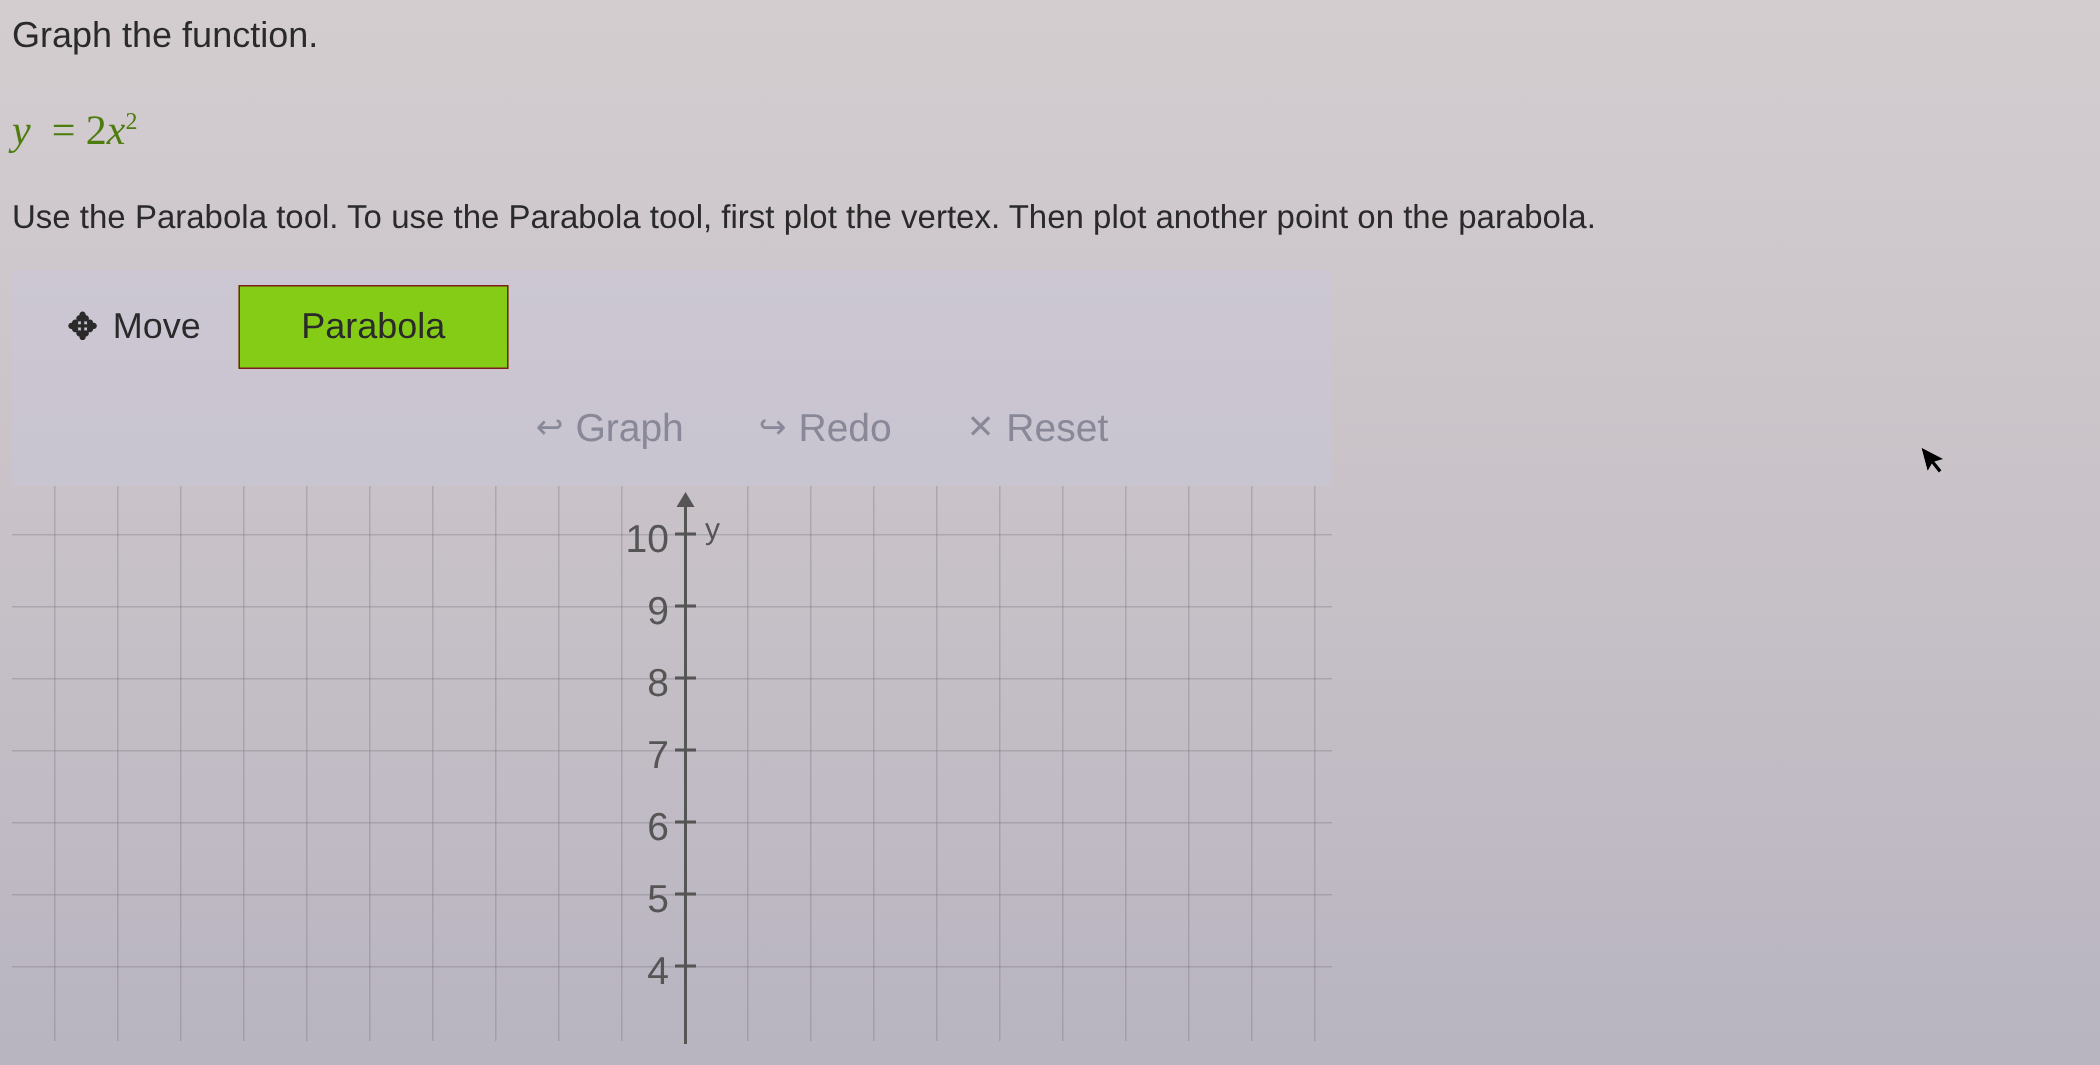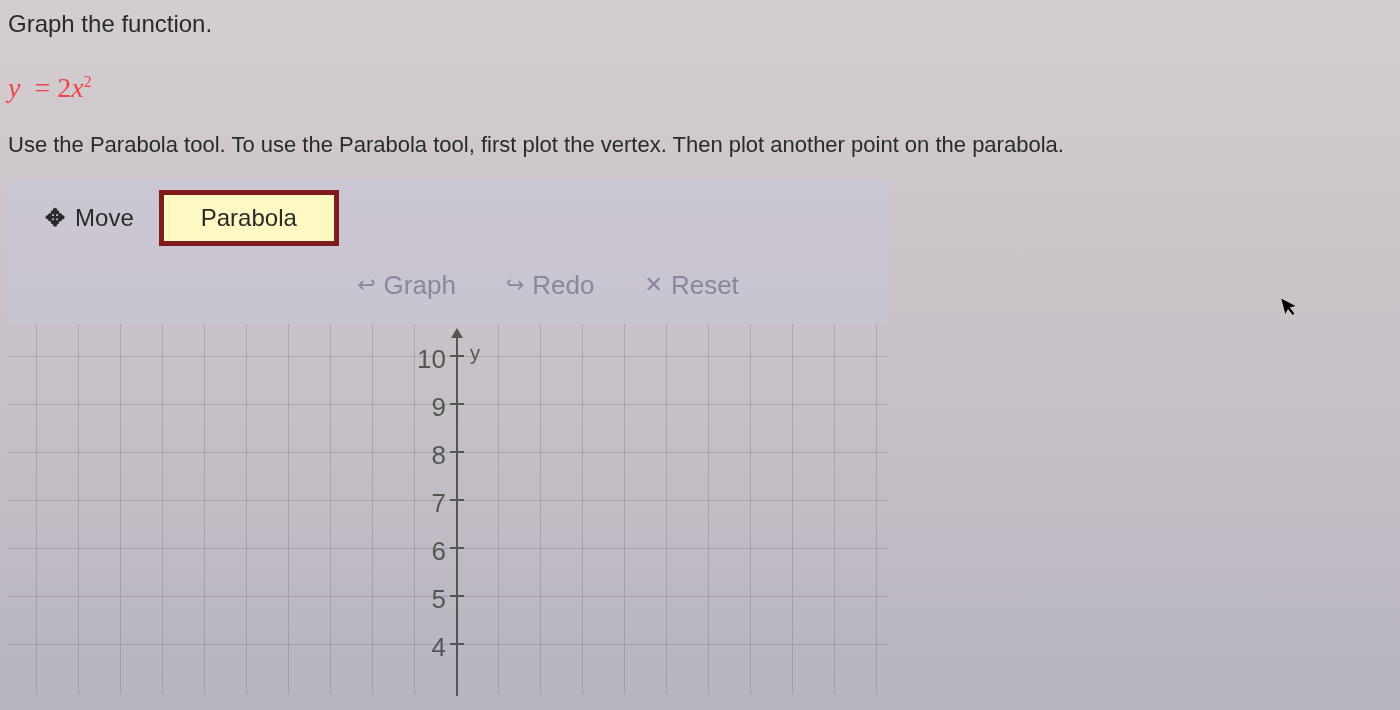--- a/index.html
+++ b/index.html
@@ -22,21 +22,21 @@
     .instruction-title {
       font-size: 24px;
       color: #2a2a2a;
       margin-bottom: 34px;
       font-weight: normal;
     }
     .equation {
       font-family: 'Times New Roman', serif;
       font-style: italic;
       font-size: 28px;
-      color: #ef4444;
+      color: #4d7c0f;
       margin-bottom: 28px;
     }
     .equation .sup {
       font-size: 16px;
       vertical-align: super;
       font-style: normal;
     }
     .equation .num {
       font-style: normal;
     }
@@ -65,22 +65,22 @@
       font-size: 24px;
       color: #2a2a2a;
       padding: 0 18px;
       cursor: pointer;
       border: 1px solid transparent;
     }
     .tool-button.move {
       gap: 10px;
     }
     .tool-button.parabola {
-      background: #fef9c3;
-      border: 5px solid #7f1d1d;
+      background: #84cc16;
+      border: 1px solid #7f1d1d;
       min-width: 180px;
     }
     .move-icon {
       font-size: 24px;
       color: #2a2a2a;
       font-weight: bold;
     }
     .action-row {
       display: flex;
       align-items: center;

